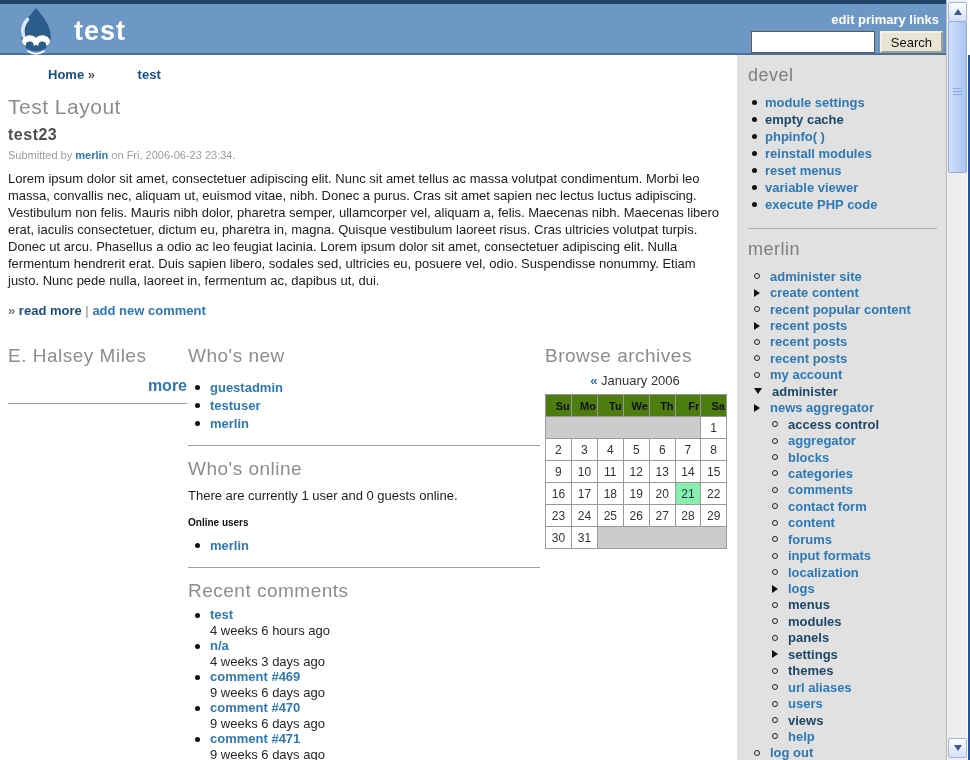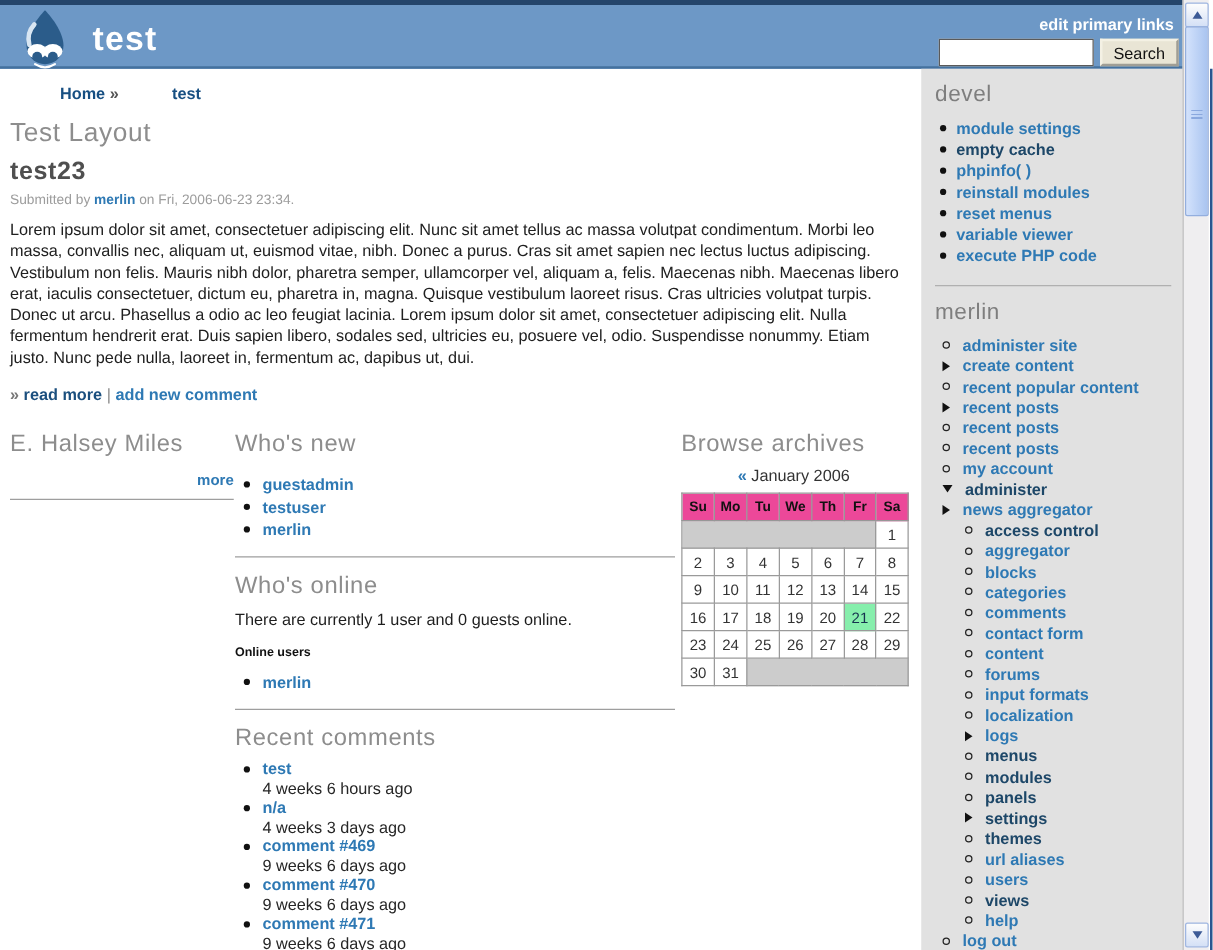--- a/index.html
+++ b/index.html
@@ -35,41 +35,41 @@
   .node-links .rm{color:#1b4f7e;}
   .node-links .sep{color:#888;font-weight:normal;}
   .node-links .anc{color:#2e79b4;}
 
   
   .cols{position:absolute;left:0;top:289px;width:737px;height:416px;overflow:hidden;}
   .col h2{font-size:19px;color:#8d8d8d;font-weight:normal;margin:0;letter-spacing:0.5px;}
   .col-a{position:absolute;left:8px;top:1px;width:179px;}
   .col-b{position:absolute;left:188px;top:1px;width:352px;}
   .col-c{position:absolute;left:545px;top:1px;width:182px;}
-  .more-row{text-align:right;margin-top:10px;font-size:12px;}
+  .more-row{text-align:right;margin-top:10px;font-size:16px;}
   .col hr{border:0;border-top:1px solid #9e9e9e;margin:12px 0 12px 0;}
   .col-a hr{margin-top:8px;}
 
   ul.plain{list-style:none;margin:12px 0 0 4px;padding:0;}
   ul.plain li{position:relative;padding-left:18px;height:18px;line-height:18px;}
   .b{display:inline-block;}
   .b.disc{position:absolute;left:3px;top:6px;width:5px;height:5px;background:#111;border-radius:50%;}
   .status-line{margin:8px 0 0 0;color:#1e1e1e;}
   .sub-head{margin:14px 0 0 0;font-size:10px;font-weight:bold;color:#111;}
   ul.comments{list-style:none;margin:5px 0 0 4px;padding:0;}
   ul.comments li{position:relative;padding-left:18px;height:31px;}
   ul.comments li .b.disc{top:6px;}
   ul.comments .clink{display:block;line-height:16px;}
   ul.comments .ctime{line-height:15px;color:#262626;}
 
   
   .month-nav{margin:6px 0 6px 0;width:180px;text-align:center;font-size:13px;color:#333;}
   .month-nav a{color:#2e79b4;font-weight:bold;}
   table.cal{border-collapse:collapse;background:#fff;border:1px solid #8c8c8c;margin-top:2px;}
-  table.cal th{background:#ec4899;border:1px solid #979797;font-size:11px;color:#111;width:25px;height:19px;text-align:center;}
+  table.cal th{background:#4d7c0f;border:1px solid #979797;font-size:11px;color:#111;width:25px;height:19px;text-align:right;}
   table.cal td{border:1px solid #9a9a9a;font-size:12px;color:#333;width:25px;height:19px;text-align:center;}
   table.cal td.empty{background:#ccc;}
   table.cal td.sel{background:#86efac;color:#16324f;}
 
   
   .sidebar{position:absolute;left:737px;top:55px;width:210px;height:705px;background:#e1e1e1;
            padding:0;overflow:hidden;font-size:13px;}
   .sidebar h2{font-size:18px;color:#7e7e7e;font-weight:normal;margin:10px 0 8px 11px;letter-spacing:0.5px;}
   ul.blist{list-style:none;margin:4px 0 0 11px;padding:0;}
   ul.blist li{position:relative;padding-left:17px;height:17px;line-height:17px;}
@@ -122,21 +122,21 @@
   </div>
 </header>
 
 <div class="main">
   <div class="breadcrumb">
     <a>Home</a>
     <span>»</span>
     <a>test</a>
   </div>
   <div class="section-title">Test Layout</div>
-  <h1 class="post-title" style="font-size:20px;">test23</h1>
+  <h1 class="post-title" style="font-size:16px;">test23</h1>
   <div class="submitted">
     <span>Submitted by</span>
     <a>merlin</a>
     <span>on Fri, 2006-06-23 23:34.</span>
   </div>
   <p class="body-text">Lorem ipsum dolor sit amet, consectetuer adipiscing elit. Nunc sit amet tellus ac massa volutpat condimentum. Morbi leo massa, convallis nec, aliquam ut, euismod vitae, nibh. Donec a purus. Cras sit amet sapien nec lectus luctus adipiscing. Vestibulum non felis. Mauris nibh dolor, pharetra semper, ullamcorper vel, aliquam a, felis. Maecenas nibh. Maecenas libero erat, iaculis consectetuer, dictum eu, pharetra in, magna. Quisque vestibulum laoreet risus. Cras ultricies volutpat turpis. Donec ut arcu. Phasellus a odio ac leo feugiat lacinia. Lorem ipsum dolor sit amet, consectetuer adipiscing elit. Nulla fermentum hendrerit erat. Duis sapien libero, sodales sed, ultricies eu, posuere vel, odio. Suspendisse nonummy. Etiam justo. Nunc pede nulla, laoreet in, fermentum ac, dapibus ut, dui.</p>
   <div class="node-links">
     <span class="marker">»</span>
     <a class="rm">read more</a>
     <span class="sep">|</span>

